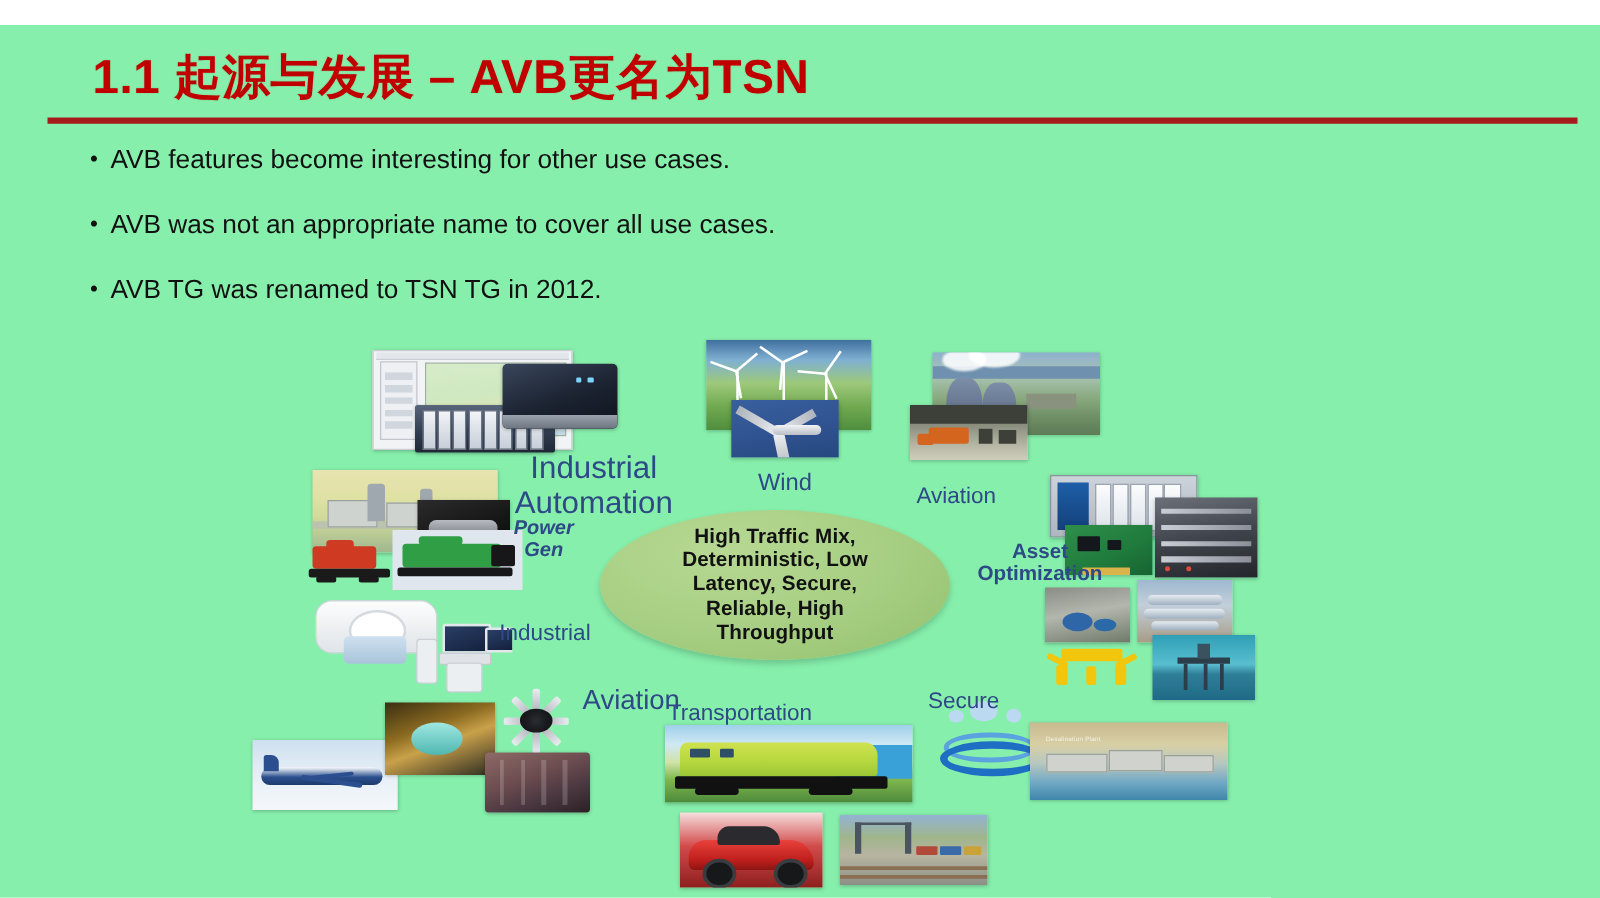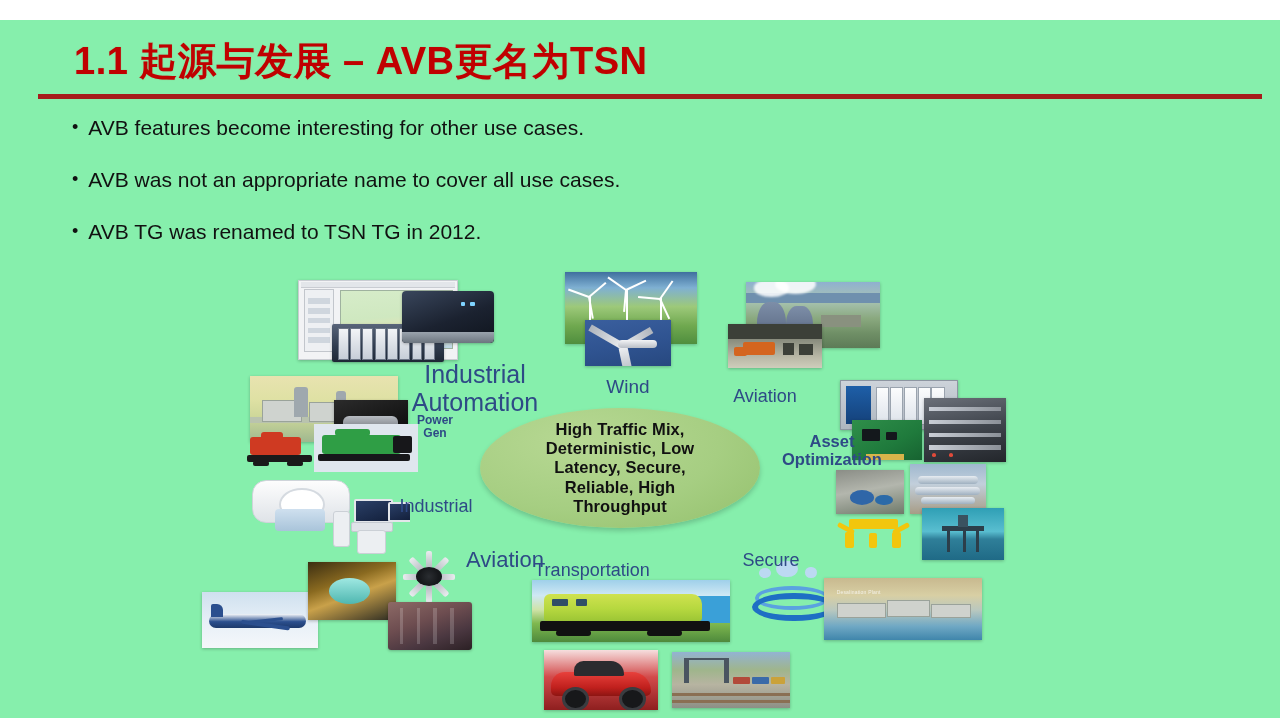--- a/index.html
+++ b/index.html
@@ -258,21 +258,21 @@
     </div>
     <div class="ph enggrn" style="left:134px;top:166px;width:104px;height:48px;">
       <span class="b" style="left:8%;top:22%;width:76%;height:40%"></span>
       <span class="b" style="left:20%;top:10%;width:34%;height:16%"></span>
       <span class="blk" style="left:4%;top:62%;width:88%;height:15%"></span>
       <span class="blk" style="left:76%;top:26%;width:18%;height:34%"></span>
     </div>
 
     <div class="label thin" style="left:210px;top:102px;width:170px;font-size:25px;">Industrial
 Automation</div>
-    <div class="label bold" style="left:200px;top:156px;width:110px;font-size:12px;">Power
+    <div class="label bold" style="left:200px;top:156px;width:110px;font-size:16px;font-style:italic;">Power
 Gen</div>
 
     <div class="ph sh windfield" style="left:385px;top:14px;width:132px;height:72px;">
       <span class="t" style="left:18%;top:34%;height:44%"></span>
       <span class="bl" style="left:18%;top:34%;transform:rotate(-40deg)"></span>
       <span class="bl" style="left:18%;top:34%;transform:rotate(80deg)"></span>
       <span class="bl" style="left:18%;top:34%;transform:rotate(200deg)"></span>
       <span class="t" style="left:46%;top:24%;height:54%"></span>
       <span class="bl" style="left:46%;top:24%;transform:rotate(-25deg)"></span>
       <span class="bl" style="left:46%;top:24%;transform:rotate(95deg)"></span>

